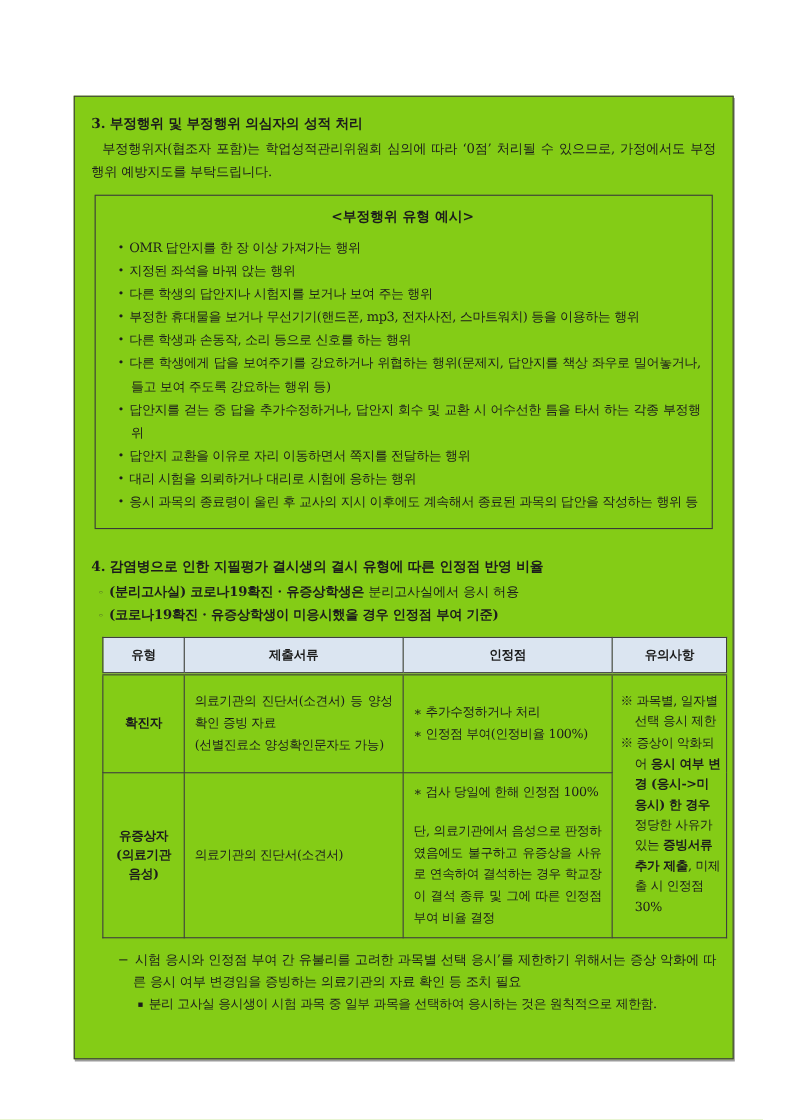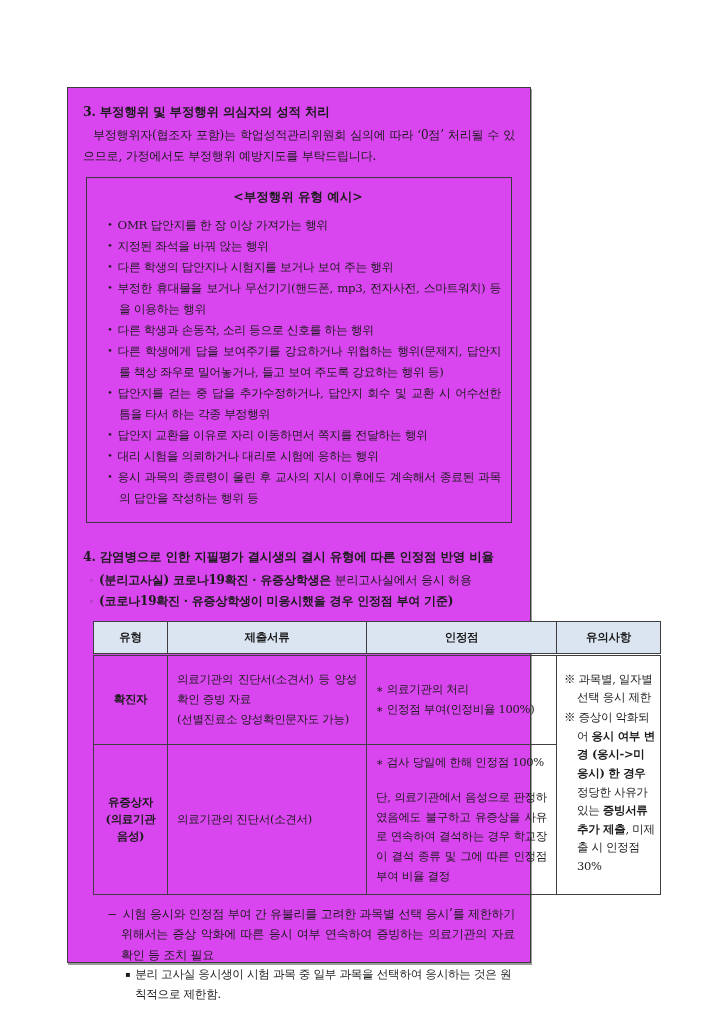--- a/index.html
+++ b/index.html
@@ -3,25 +3,25 @@
 <meta charset="utf-8">
 <style>
   html,body{margin:0;padding:0;}
   body{
     width:720px;height:1018px;background:#ffffff;position:relative;
     font-family:"DejaVu Serif","Liberation Serif",serif;
     color:#1c1c1c;
     -webkit-font-smoothing:antialiased;
   }
   .sheet{
-    position:absolute;left:67px;top:87px;width:464px;height:876px;
+    position:absolute;left:67px;top:87px;width:600px;height:876px;
     box-sizing:border-box;border:1px solid #3d3d3d;
     box-shadow:1px 2px 0 #9b9b9b;
     padding:14px 15px 12px 15px;
-    background:#d946ef;
+    background:#84cc16;
   }
   .h-section{
     font-size:12.5px;font-weight:bold;letter-spacing:-0.2px;margin:2px 0 4px 0;
   }
   .para{
     font-size:12px;line-height:1.75;text-align:justify;text-indent:10px;
     margin:0 0 10px 0;letter-spacing:-0.2px;
   }
   .m-box{
     border:1px solid #3a3a3a;margin:2px 3px 0 3px;padding:9px 10px 13px 8px;
@@ -121,21 +121,21 @@
         <th>인정점</th>
         <th>유의사항</th>
       </tr>
       <tr style="height:90px;">
         <td class="type-cell">확진자</td>
         <td class="doc-cell">
           <div>의료기관의 진단서(소견서) 등 양성 확인 증빙 자료</div>
           <div>(선별진료소 양성확인문자도 가능)</div>
         </td>
         <td class="pts-cell">
-          <div>∗ 의료기관의 처리</div>
+          <div>∗ 추가수정하거나 처리</div>
           <div>∗ 인정점 부여(인정비율 100%)</div>
         </td>
         <td class="cau-cell" rowspan="2">
           <div class="cau-item">※ 과목별, 일자별 선택 응시 제한</div>
           <div class="cau-item"><span>※ 증상이 악화되어 </span><span class="bold">응시 여부 변경 (응시-&gt;미응시) 한 경우</span><span> 정당한 사유가 있는 </span><span class="bold">증빙서류 추가 제출</span><span>, 미제출 시 인정점 30%</span></div>
         </td>
       </tr>
       <tr style="height:128px;">
         <td class="type-cell">
           <div>유증상자</div>
@@ -146,19 +146,19 @@
         <td class="pts-cell">
           <div>∗ 검사 당일에 한해 인정점 100%</div>
           <div class="gap"></div>
           <div>단, 의료기관에서 음성으로 판정하였음에도 불구하고 유증상을 사유로 연속하여 결석하는 경우 학교장이 결석 종류 및 그에 따른 인정점 부여 비율 결정</div>
         </td>
       </tr>
     </tbody>
       </table>
 
     <div class="notes">
-      <div class="note-item"><span class="dash">−</span><span>시험 응시와 인정점 부여 간 유불리를 고려한 과목별 선택 응시’를 제한하기 위해서는 증상 악화에 따른 응시 여부 연속하여 증빙하는 의료기관의 자료 확인 등 조치 필요</span></div>
+      <div class="note-item"><span class="dash">−</span><span>시험 응시와 인정점 부여 간 유불리를 고려한 과목별 선택 응시’를 제한하기 위해서는 증상 악화에 따른 응시 여부 변경임을 증빙하는 의료기관의 자료 확인 등 조치 필요</span></div>
       <div class="subnote"><span class="sq">▪</span><span>분리 고사실 응시생이 시험 과목 중 일부 과목을 선택하여 응시하는 것은 원칙적으로 제한함.</span></div>
     </div>
 
   </div>
 
 </div>
 
 </body></html>

